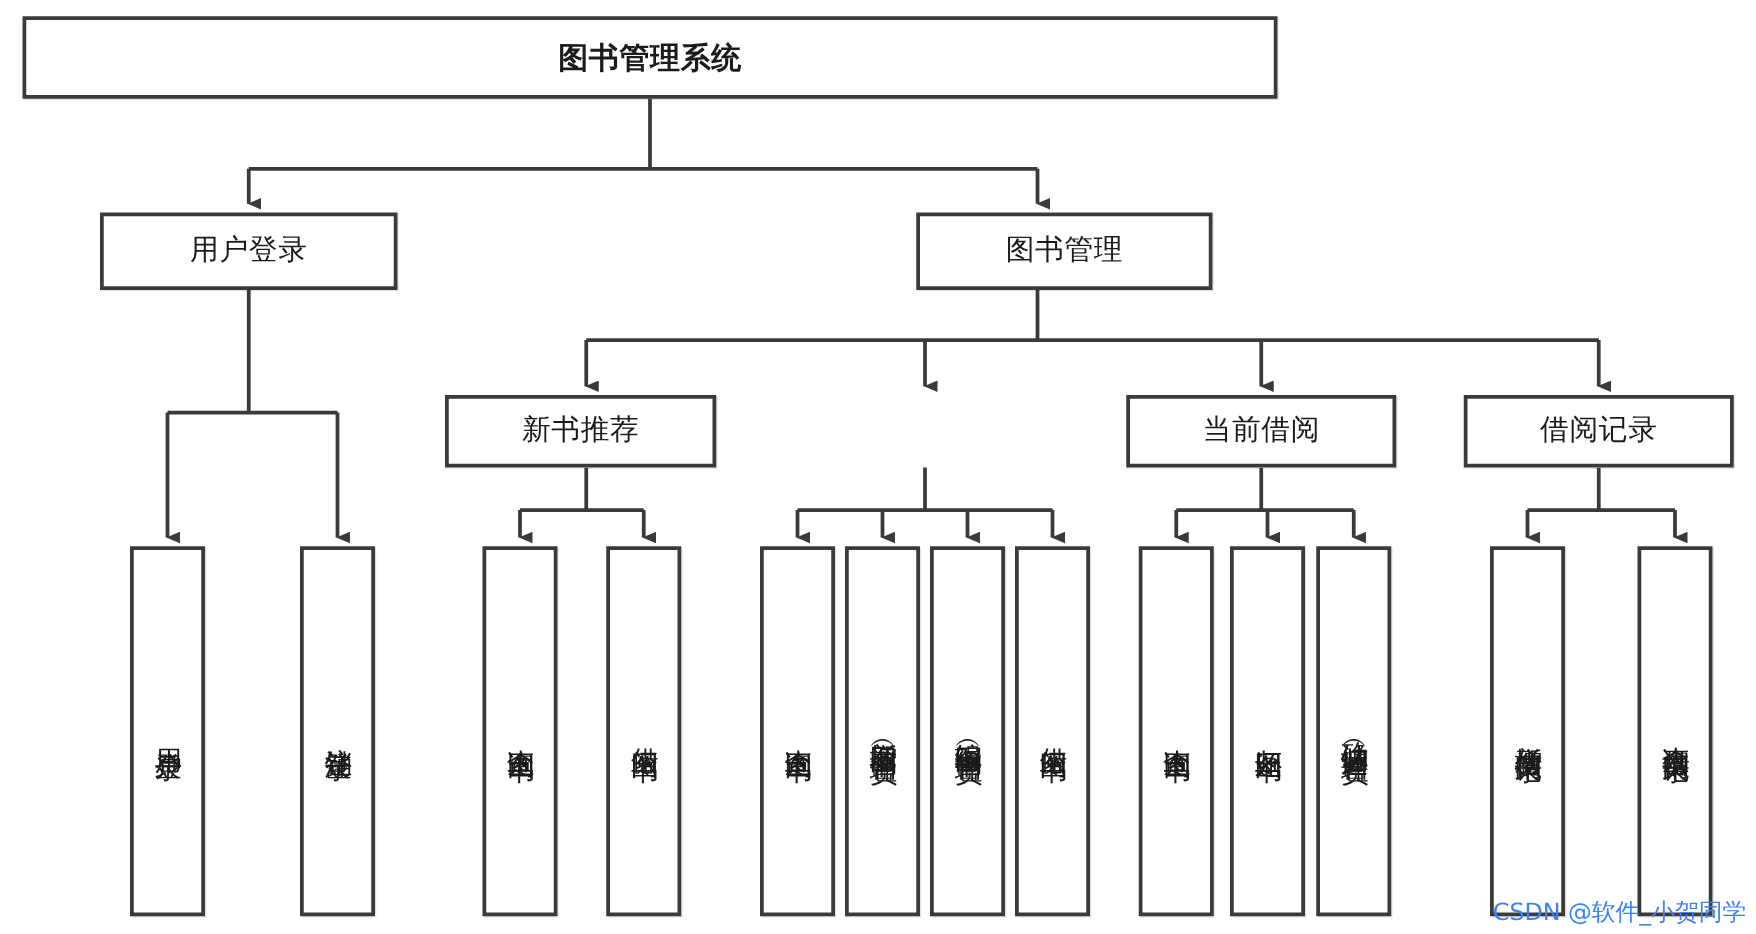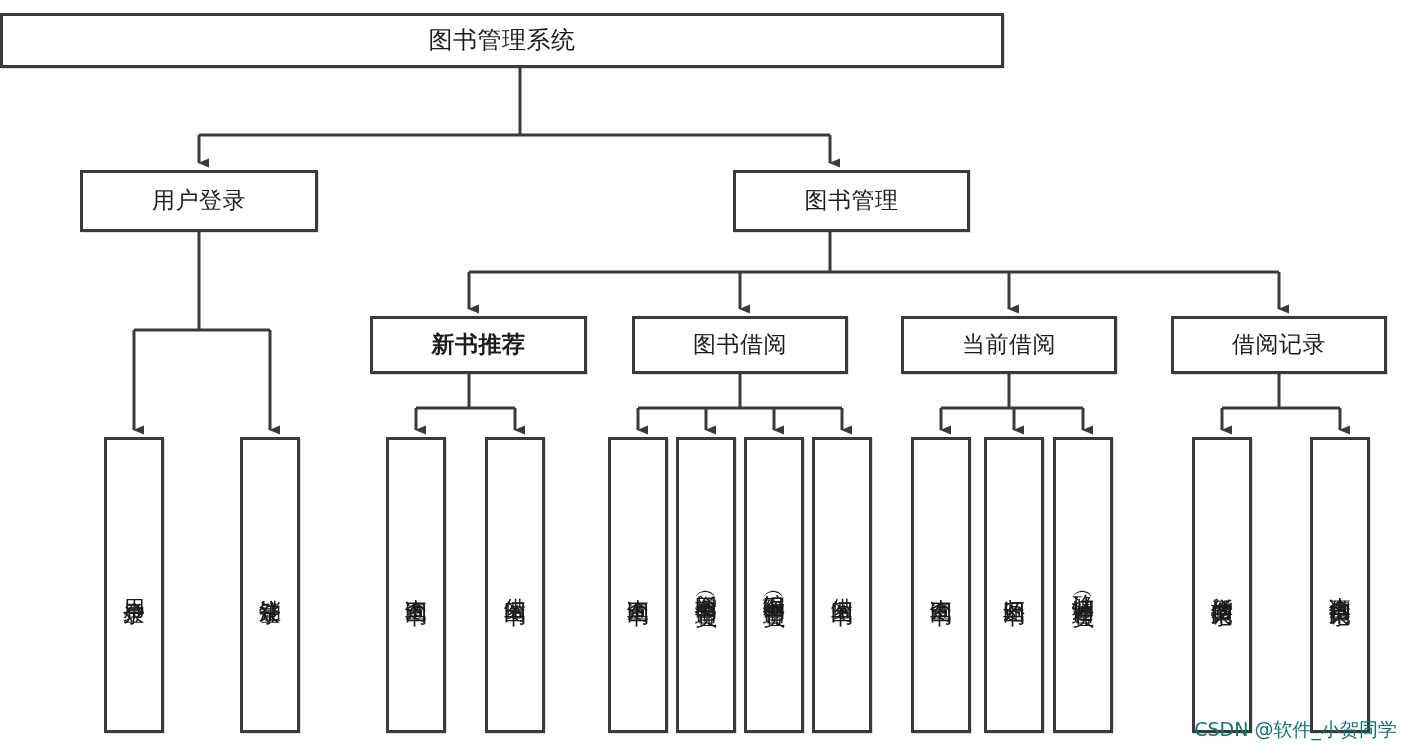--- a/index.html
+++ b/index.html
@@ -62,21 +62,21 @@
     line-height: 1.08;
     letter-spacing: 2px;
     white-space: nowrap;
     font-family: "DejaVu Sans", "Liberation Sans", sans-serif;
   }
   #watermark {
     position: absolute;
     right: 8px;
     bottom: 4px;
     font-size: 19px;
-    color: #0f766e;
+    color: #3b82f6;
     white-space: nowrap;
     font-family: "DejaVu Sans", "Liberation Sans", sans-serif;
   }
 </style>
 </head>
 <body>
 
 <div id="page">
 
   <svg id="diagram-svg" viewBox="0 0 1405 747" xmlns="http://www.w3.org/2000/svg">
@@ -122,36 +122,33 @@
       <path d="M 1014,408 L 1014,430" marker-end="url(#arrowhead)"></path>
       <path d="M 1083,408 L 1083,430" marker-end="url(#arrowhead)"></path>
 
       <path d="M 1279,374 L 1279,408"></path>
       <path d="M 1222,408 L 1340,408"></path>
       <path d="M 1222,408 L 1222,430" marker-end="url(#arrowhead)"></path>
       <path d="M 1340,408 L 1340,430" marker-end="url(#arrowhead)"></path>
     </g>
   </svg>
 
-  <div class="node-box root" style="left:0; top:13px; width:1004px; height:55px;">
+  <div class="node-box root" style="left:18px; top:13px; width:1004px; height:66px;font-weight:bold;">
     <span class="node-label-h">图书管理系统</span>
   </div>
 
   <div class="node-box" style="left:80px; top:170px; width:238px; height:62px;">
     <span class="node-label-h">用户登录</span>
   </div>
   <div class="node-box" style="left:711px; top:170px; width:237px; height:62px;margin-left:22px;">
     <span class="node-label-h">图书管理</span>
   </div>
 
-  <div class="node-box" style="left:370px; top:316px; width:217px; height:58px;font-weight:bold;">
+  <div class="node-box" style="left:356px; top:316px; width:217px; height:58px;">
     <span class="node-label-h">新书推荐</span>
-  </div>
-  <div class="node-box" style="left:632px; top:316px; width:216px; height:58px;">
-    <span class="node-label-h">图书借阅</span>
   </div>
   <div class="node-box" style="left:901px; top:316px; width:216px; height:58px;text-align:right;">
     <span class="node-label-h">当前借阅</span>
   </div>
   <div class="node-box" style="left:1171px; top:316px; width:216px; height:58px;align-items:center;">
     <span class="node-label-h">借阅记录</span>
   </div>
 
   <div class="leaf-box" style="left:104px; top:437px; width:60px; height:296px;">
     <span class="node-label-v">用户登录</span>

